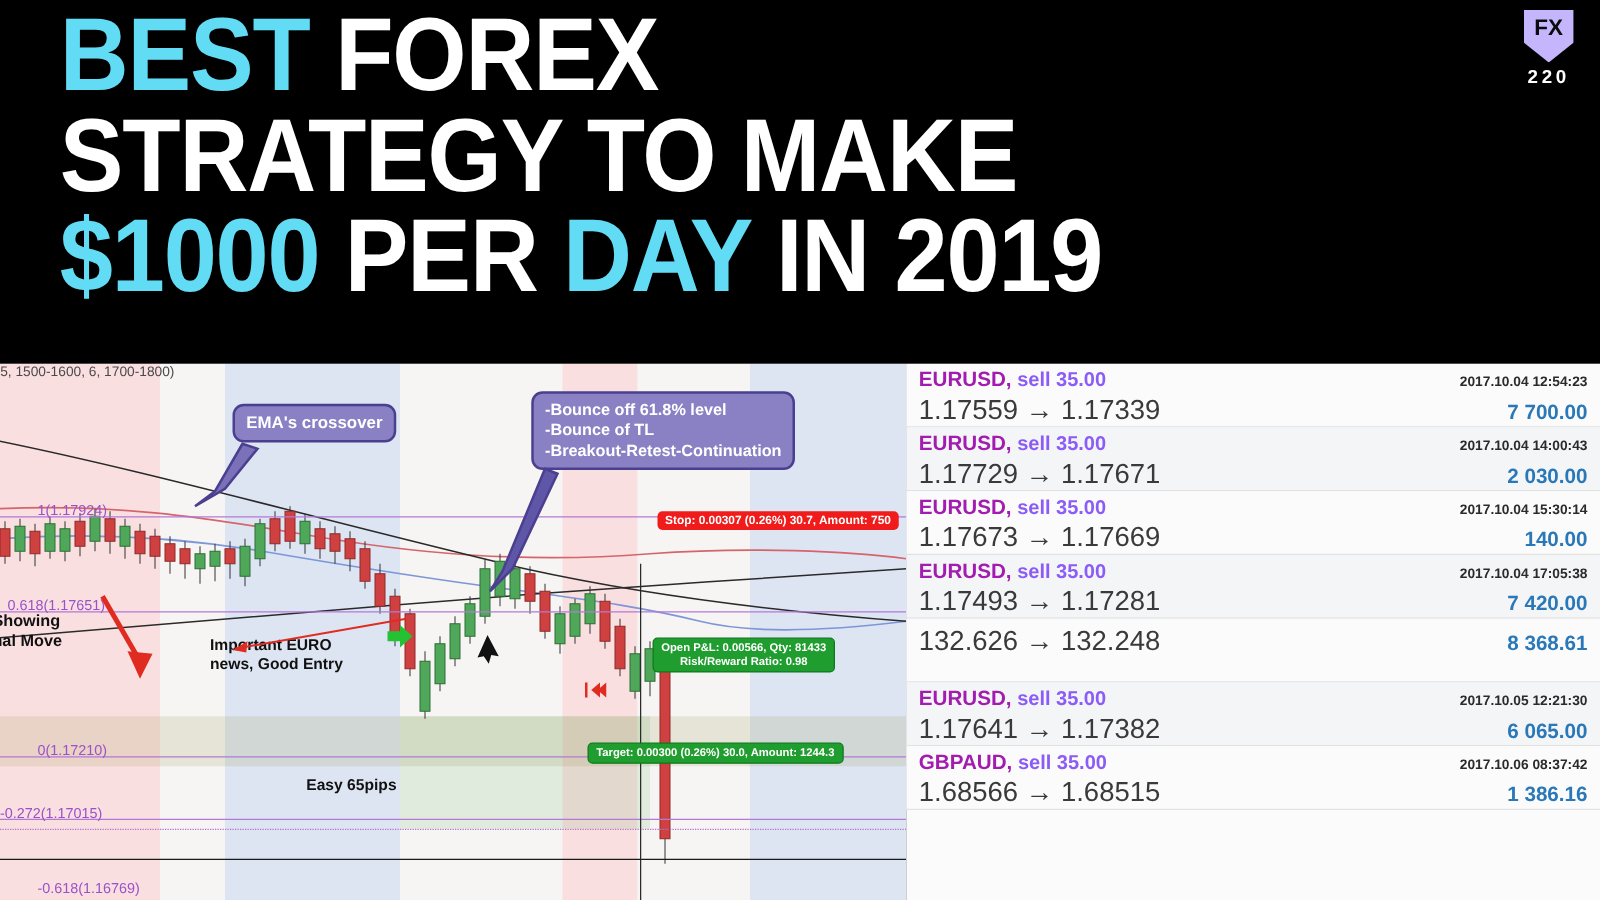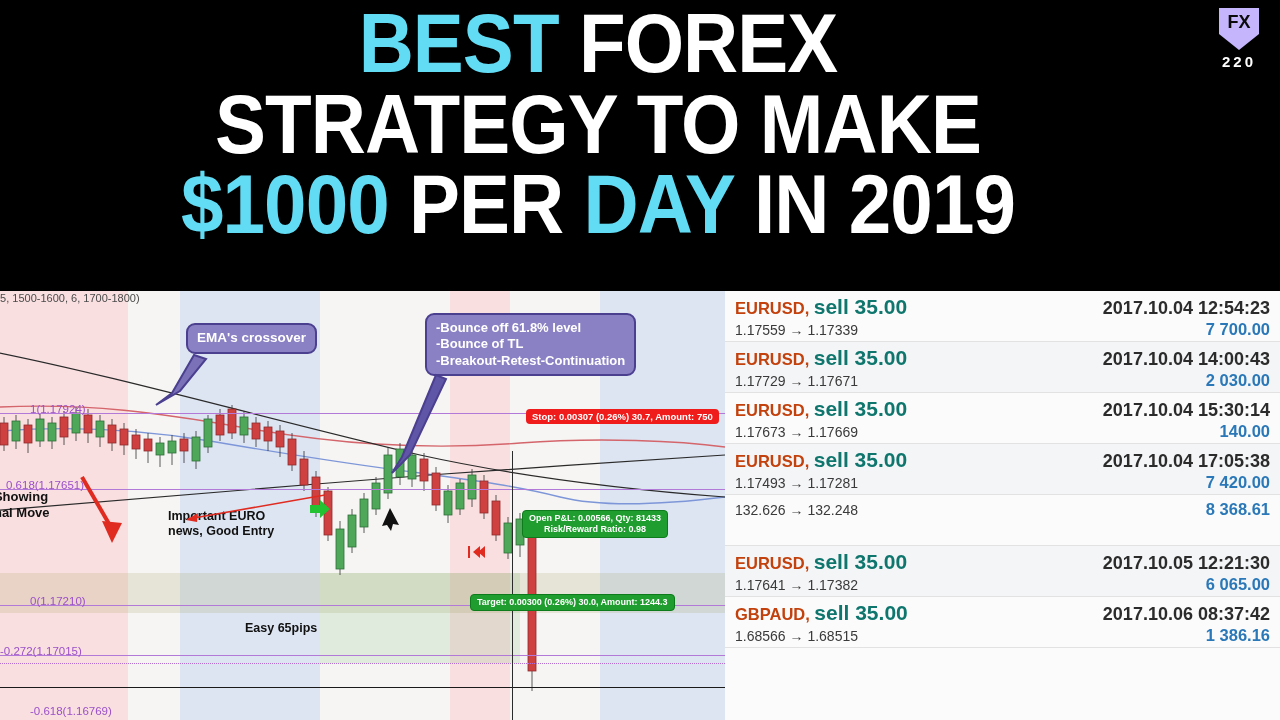--- a/index.html
+++ b/index.html
@@ -10,21 +10,21 @@
   }
   #root{position:relative;width:1280px;height:720px;}
 
   
   .banner{
     position:absolute;left:0;top:0;width:1280px;height:291px;
     background:#000;
   }
   .titles{
     position:absolute;left:0;top:4px;width:1196px;
-    text-align:center;
+    text-align:left;
   }
   .tline{
     font-family:"Liberation Sans", sans-serif;
     font-weight:bold;
     color:#ffffff;
     letter-spacing:-1px;
     line-height:0.97;
     white-space:nowrap;
     text-transform:uppercase;
     transform:scaleX(0.92);
@@ -128,24 +128,24 @@
     background:#fbfbfb;overflow:hidden;
   }
   .trow{
     position:relative;height:51px;border-bottom:1px solid #e2e2e2;
     padding:4px 10px 0 10px;box-sizing:border-box;
     background:#fbfbfb;
   }
   .trow:nth-child(even){background:#f4f5f7;}
   .tr-l1{display:flex;justify-content:space-between;align-items:baseline;}
   .tr-l2{display:flex;justify-content:space-between;align-items:baseline;margin-top:1px;}
-  .sym{font-size:16.5px;font-weight:bold;color:#c2410c;font-family:"Liberation Sans", sans-serif;}
-  .side{font-size:21px;font-weight:bold;color:#0f766e;font-family:"Liberation Sans", sans-serif;}
-  .ts{font-size:18px;font-weight:bold;color:#2b2b2b;font-family:"Liberation Sans", sans-serif;}
-  .px{font-size:14px;color:#3a3a3a;font-family:"Liberation Sans", sans-serif;}
+  .sym{font-size:16.5px;font-weight:bold;color:#a21caf;font-family:"Liberation Sans", sans-serif;}
+  .side{font-size:16px;font-weight:bold;color:#8b5cf6;font-family:"Liberation Sans", sans-serif;}
+  .ts{font-size:11px;font-weight:bold;color:#2b2b2b;font-family:"Liberation Sans", sans-serif;}
+  .px{font-size:22px;color:#3a3a3a;font-family:"Liberation Sans", sans-serif;}
   .profit{font-size:16.5px;font-weight:bold;color:#2a78b8;font-family:"Liberation Sans", sans-serif;}
 </style>
 </head>
 <body>
 
 <div id="root">
 
   <div class="banner">
     <div class="titles">
       <div class="tline tline1">

